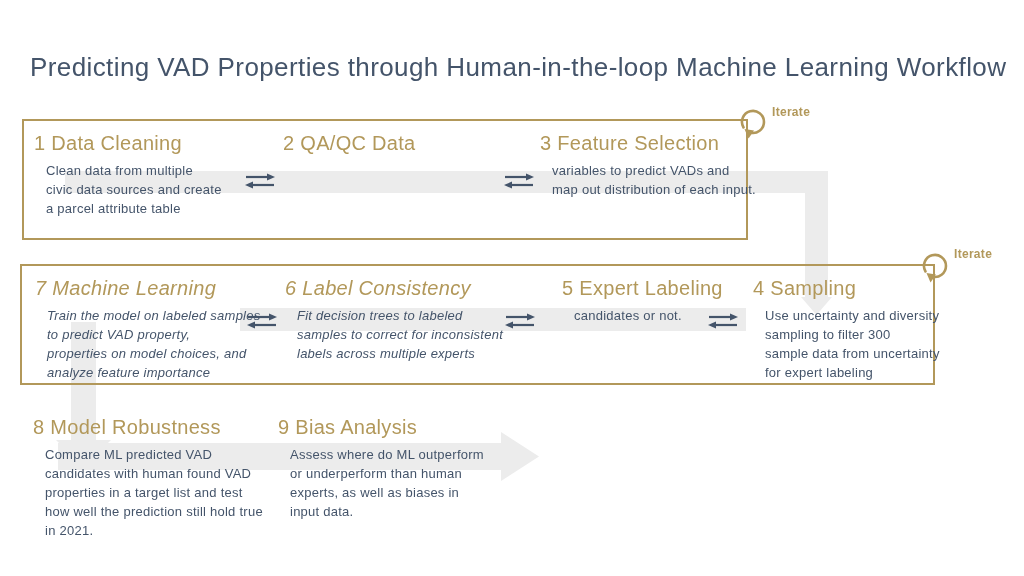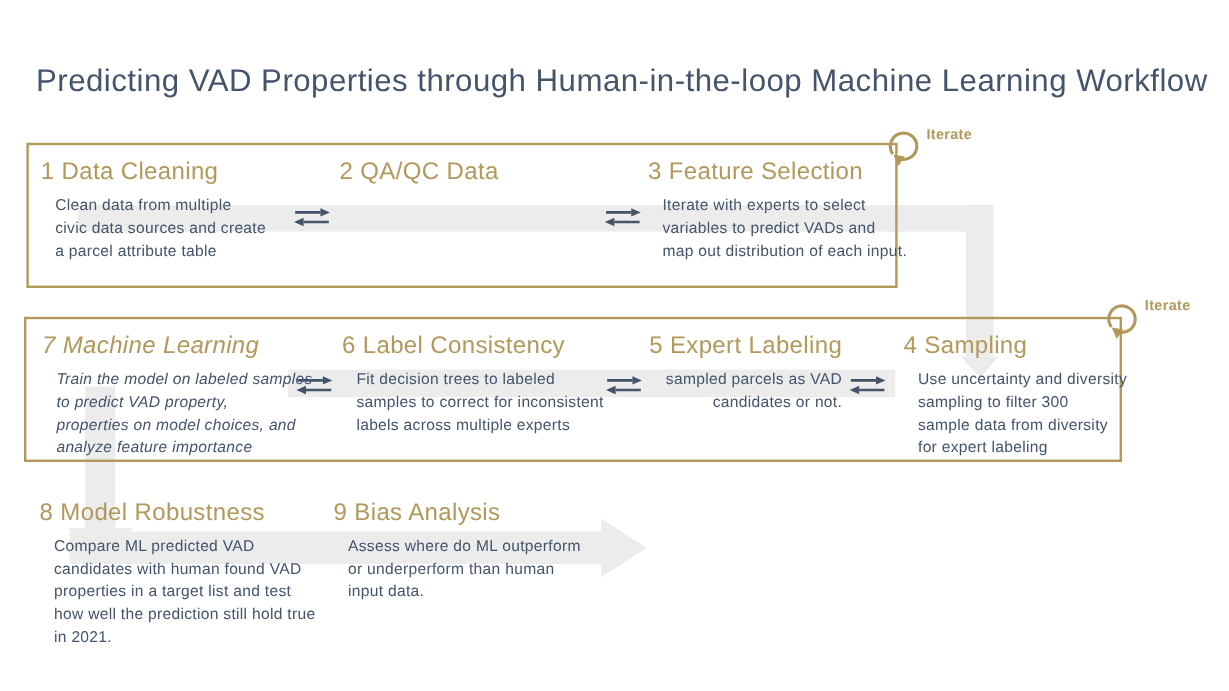--- a/index.html
+++ b/index.html
@@ -20,21 +20,21 @@
   .box{position:absolute;border:2px solid var(--gold);background:transparent;z-index:1;}
   .box1{left:22px;top:119px;width:722px;height:117px;}
   .box2{left:20px;top:264px;width:911px;height:117px;}
   .step{position:absolute;z-index:2;}
   .step .h{
     font-size:20px;line-height:24px;letter-spacing:.3px;color:var(--gold);white-space:nowrap;
   }
   .step .b{margin-top:6px;font-size:13px;line-height:19px;letter-spacing:.25px;color:var(--navy);margin-left:12px;}
   .step .b .ln{white-space:nowrap;}
   .s1{left:34px;top:131px;} .s2{left:283px;top:131px;} .s3{left:540px;top:131px;}
-  .s7{left:35px;top:276px;font-style:italic;} .s6{left:285px;top:276px;} .s5{left:541px;top:276px;text-align:right;} .s4{left:753px;top:276px;}
+  .s7{left:35px;top:276px;font-style:italic;} .s6{left:285px;top:276px;font-style:italic;} .s5{left:562px;top:276px;} .s4{left:753px;top:276px;}
   .s8{left:33px;top:415px;} .s9{left:278px;top:415px;}
   .swap{position:absolute;z-index:2;width:34px;height:16px;}
   .a1{left:243px;top:173px;} .a2{left:502px;top:173px;}
   .a3{left:245px;top:313px;} .a4{left:503px;top:313px;} .a5{left:706px;top:313px;}
   .loop{position:absolute;z-index:3;}
   .loop-top{left:736px;top:105px;}
   .loop-right{left:918px;top:249px;}
   .iterate{
     position:absolute;z-index:3;font-size:12px;font-weight:bold;letter-spacing:.3px;
     color:var(--gold);white-space:nowrap;
@@ -74,21 +74,20 @@
     </div>
   </div>
 
   <div class="step s2">
     <div class="h">2 QA/QC Data</div>
   </div>
 
   <div class="step s3">
     <div class="h">3 Feature Selection</div>
     <div class="b">
-      <div class="ln">Iterate with experts to select</div>
       <div class="ln">variables to predict VADs and</div>
       <div class="ln">map out distribution of each input.</div>
     </div>
   </div>
 
   <div class="step s7">
     <div class="h">7 Machine Learning</div>
     <div class="b">
       <div class="ln">Train the model on labeled samples</div>
       <div class="ln">to predict VAD property,</div>
@@ -102,51 +101,51 @@
     <div class="b">
       <div class="ln">Fit decision trees to labeled</div>
       <div class="ln">samples to correct for inconsistent</div>
       <div class="ln">labels across multiple experts</div>
     </div>
   </div>
 
   <div class="step s5">
     <div class="h">5 Expert Labeling</div>
     <div class="b">
-      <div class="ln">sampled parcels as VAD</div>
       <div class="ln">candidates or not.</div>
     </div>
   </div>
 
   <div class="step s4">
     <div class="h">4 Sampling</div>
     <div class="b">
       <div class="ln">Use uncertainty and diversity</div>
       <div class="ln">sampling to filter 300</div>
-      <div class="ln">sample data from diversity</div>
+      <div class="ln">sample data from uncertainty</div>
       <div class="ln">for expert labeling</div>
     </div>
   </div>
 
   <div class="step s8">
     <div class="h">8 Model Robustness</div>
     <div class="b">
       <div class="ln">Compare ML predicted VAD</div>
       <div class="ln">candidates with human found VAD</div>
       <div class="ln">properties in a target list and test</div>
       <div class="ln">how well the prediction still hold true</div>
       <div class="ln">in 2021.</div>
     </div>
   </div>
 
   <div class="step s9">
     <div class="h">9 Bias Analysis</div>
     <div class="b">
       <div class="ln">Assess where do ML outperform</div>
       <div class="ln">or underperform than human</div>
+      <div class="ln">experts, as well as biases in</div>
       <div class="ln">input data.</div>
     </div>
   </div>
 
   <svg class="swap a1" viewBox="0 0 34 16">
     <g stroke="#44546A" stroke-width="2.2" fill="#44546A">
       <line x1="3" y1="4" x2="24" y2="4"></line>
         <polygon points="24,0.5 32,4 24,7.5" stroke="none"></polygon>
       <line x1="31" y1="12" x2="10" y2="12"></line>
         <polygon points="10,8.5 2,12 10,15.5" stroke="none"></polygon>

